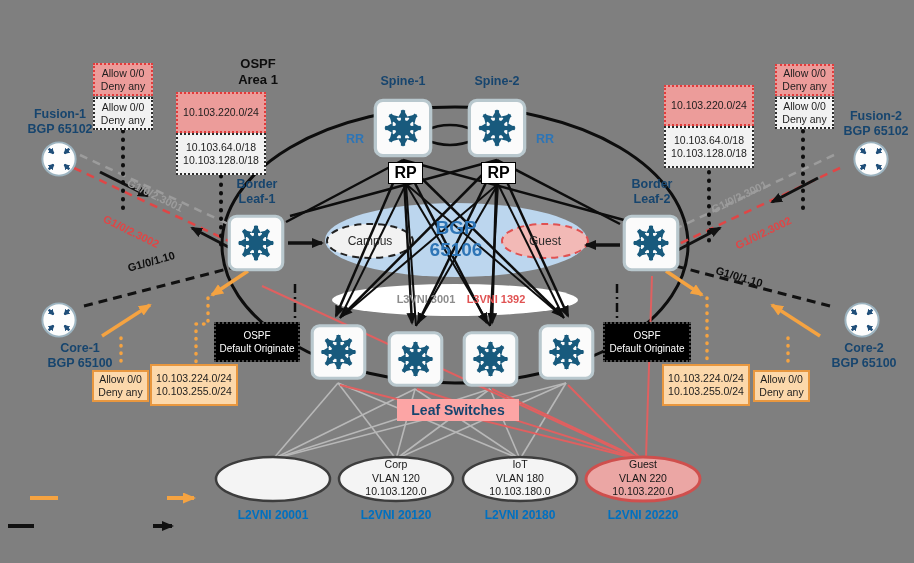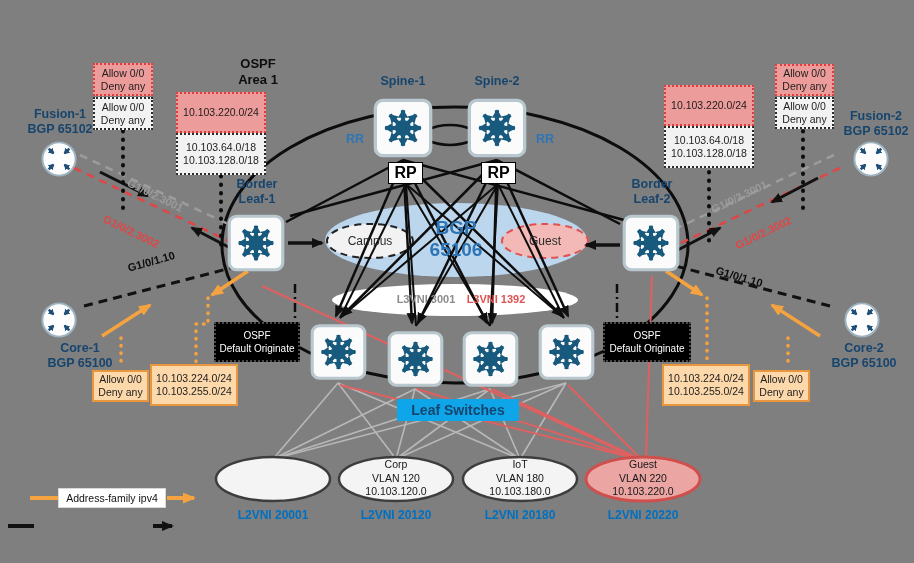--- a/index.html
+++ b/index.html
@@ -25,21 +25,21 @@
   .legend-box{position:absolute;background:#fff;border:1px solid #d8d8d8;display:flex;align-items:center;
       justify-content:center;font-size:10.5px;color:#111;box-sizing:border-box;}
   .icon{position:absolute;}
   .icon svg{display:block;width:100%;height:100%;}
   .big-title{position:absolute;text-align:center;font-weight:bold;font-size:13px;line-height:16px;color:#0d0d0d;}
   .big-title span{display:block;}
   .bgp-text{position:absolute;text-align:center;font-weight:bold;font-size:19px;line-height:22px;color:#2e75b6;}
   .bgp-text span{display:block;}
   .cloud-text{position:absolute;text-align:center;font-size:12px;color:#2b2b2b;}
   .l3vni-text{position:absolute;font-size:11px;font-weight:bold;text-align:center;width:72px;}
-  .leaf-title{position:absolute;background:#0ea5e9;display:flex;align-items:center;justify-content:center;
+  .leaf-title{position:absolute;background:#fca5a5;display:flex;align-items:center;justify-content:center;
       font-weight:bold;font-size:14px;color:#17456e;}
 </style>
 </head>
 <body>
 
 <div id="canvas">
 
   <svg class="layer" width="914" height="563">
     <defs>
       <marker id="mb" markerUnits="userSpaceOnUse" markerWidth="14" markerHeight="12" refX="10" refY="5" orient="auto">
@@ -323,21 +323,20 @@
   <div class="vlan-text" style="left:583px;top:458px;">
     <span>Guest</span>
       <span>VLAN 220</span>
       <span>10.103.220.0</span>
   </div>
   <div class="l2vni" style="left:228px;top:508px;">L2VNI 20001</div>
   <div class="l2vni" style="left:351px;top:508px;">L2VNI 20120</div>
   <div class="l2vni" style="left:475px;top:508px;">L2VNI 20180</div>
   <div class="l2vni" style="left:598px;top:508px;">L2VNI 20220</div>
 
-  <div class="legend-box" style="left:58px;top:488px;width:108px;height:20px;">Address-family ipv4</div>
 
   <div class="icon" style="left:40px;top:140px;width:38px;height:38px;">
       <svg viewBox="0 0 48 48">
         <use href="#ic-router"></use>
       </svg>
     </div>
   <div class="icon" style="left:852px;top:140px;width:38px;height:38px;">
       <svg viewBox="0 0 48 48">
         <use href="#ic-router"></use>
       </svg>

